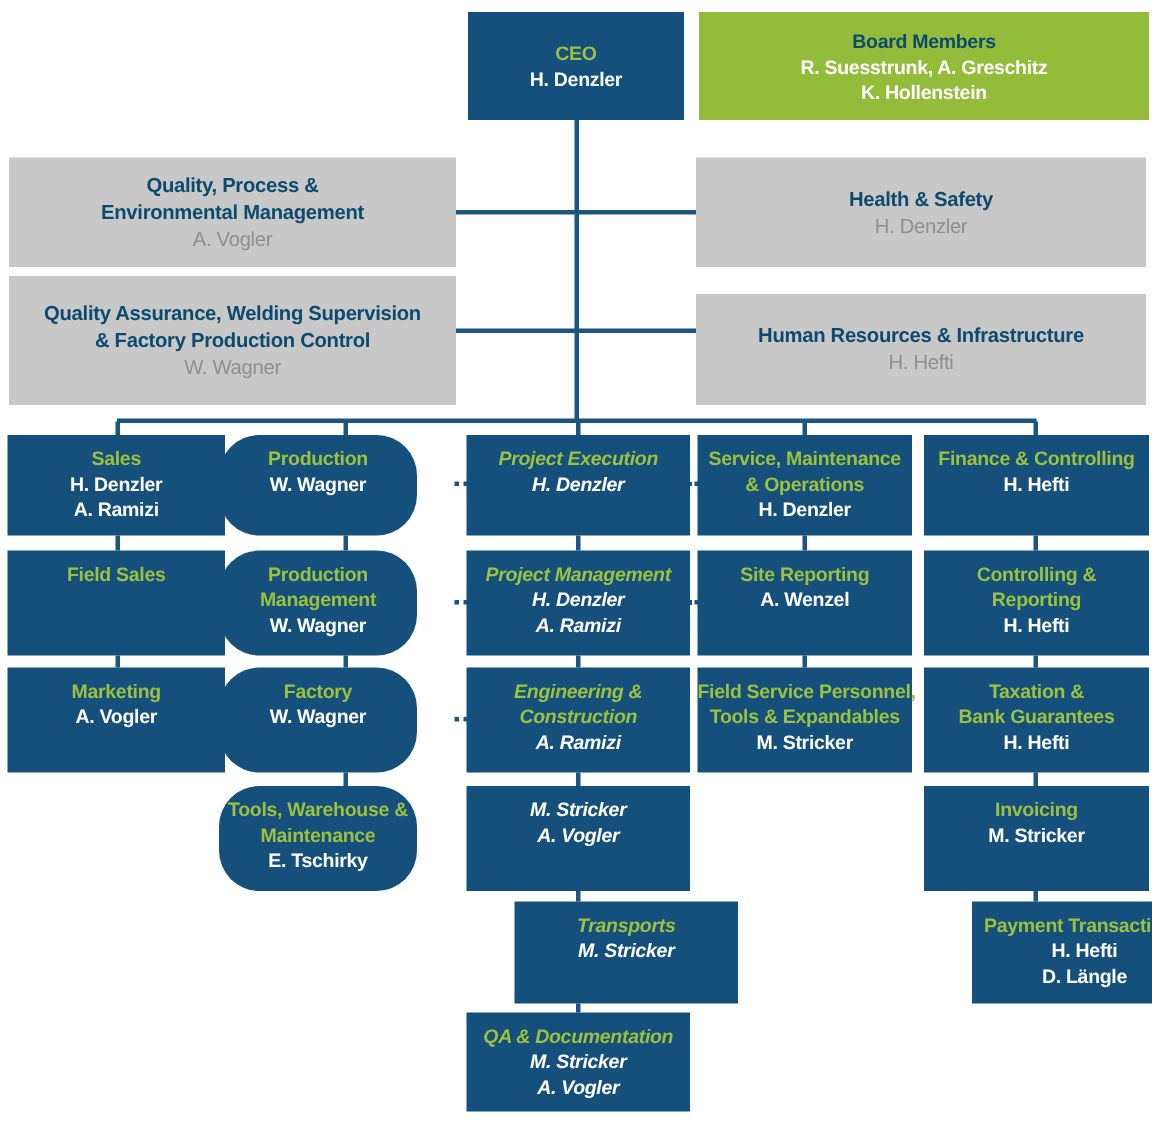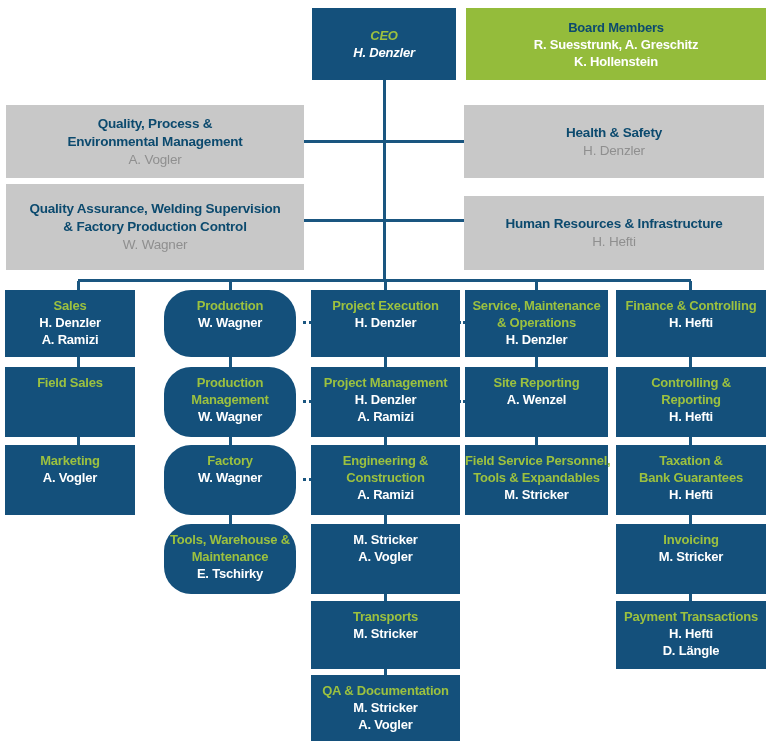--- a/index.html
+++ b/index.html
@@ -16,31 +16,31 @@
   .t{font-weight:700;font-size:13px;line-height:17px;white-space:pre;letter-spacing:-0.2px;}
   .t.g{color:#9CC13F;}
   .t.b{color:#0c4a6e;}
   .n{font-weight:700;font-size:13px;line-height:17px;white-space:pre;letter-spacing:-0.2px;color:#ffffff;}
   .n.gr{color:#8F8F8F;font-weight:400;}
   .gray-t{font-size:13.5px;line-height:18px;}
   .gray-n{font-size:13.5px;line-height:18px;}
   .line{position:absolute;background:#1A5680;}
   .dotted{position:absolute;border-top:3px dotted #1A5680;height:0;}
   
-  .c1{left:5px;width:130px;}
-  .c2{left:164px;width:132px;border-radius:27px;}
-  .c3{left:311px;width:149px;}
+  .c1{left:5px;width:145px;}
+  .c2{left:146px;width:132px;border-radius:27px;}
+  .c3{left:311px;width:149px;font-style:italic;}
   .c4{left:465px;width:143px;}
   .c5{left:616px;width:150px;}
   
   .r1{top:290px;height:67px;}
   .r2{top:367px;height:70px;}
   .r3{top:445px;height:70px;}
   .r4{top:524px;height:70px;}
-  .r5{top:601px;height:68px;}
+  .r5{top:601px;height:68px;margin-left:32px;}
   .r6{top:675px;height:66px;}
 </style>
 </head>
 <body>
 
 <div id="stage">
 
   <div class="line" style="left:383px;top:80px;width:3px;height:202px;"></div>
   <div class="line" style="left:78px;top:279px;width:613px;height:3px;"></div>
 
@@ -75,21 +75,21 @@
   <div class="line" style="left:689px;top:594px;width:3px;height:7px;"></div>
 
   <div class="line" style="left:384px;top:669px;width:3px;height:6px;"></div>
 
   <div class="dotted" style="left:303px;top:321px;width:9px;"></div>
   <div class="dotted" style="left:303px;top:400px;width:9px;"></div>
   <div class="dotted" style="left:303px;top:478px;width:9px;"></div>
   <div class="dotted" style="left:458px;top:321px;width:8px;"></div>
   <div class="dotted" style="left:458px;top:400px;width:8px;"></div>
 
-  <div class="box blue centered" style="left:312px;top:8px;width:144px;height:72px;font-style:italic;">
+  <div class="box blue centered" style="left:312px;top:8px;width:144px;height:72px;">
     <div class="t g">CEO</div>
     <div class="n">H. Denzler</div>
   </div>
   <div class="box greenbg centered" style="left:466px;top:8px;width:300px;height:72px;">
     <div class="t b">Board Members</div>
     <div class="n">R. Suesstrunk, A. Greschitz
 K. Hollenstein</div>
   </div>
 
   <div class="box graybg centered" style="left:6px;top:105px;width:298px;height:73px;">

